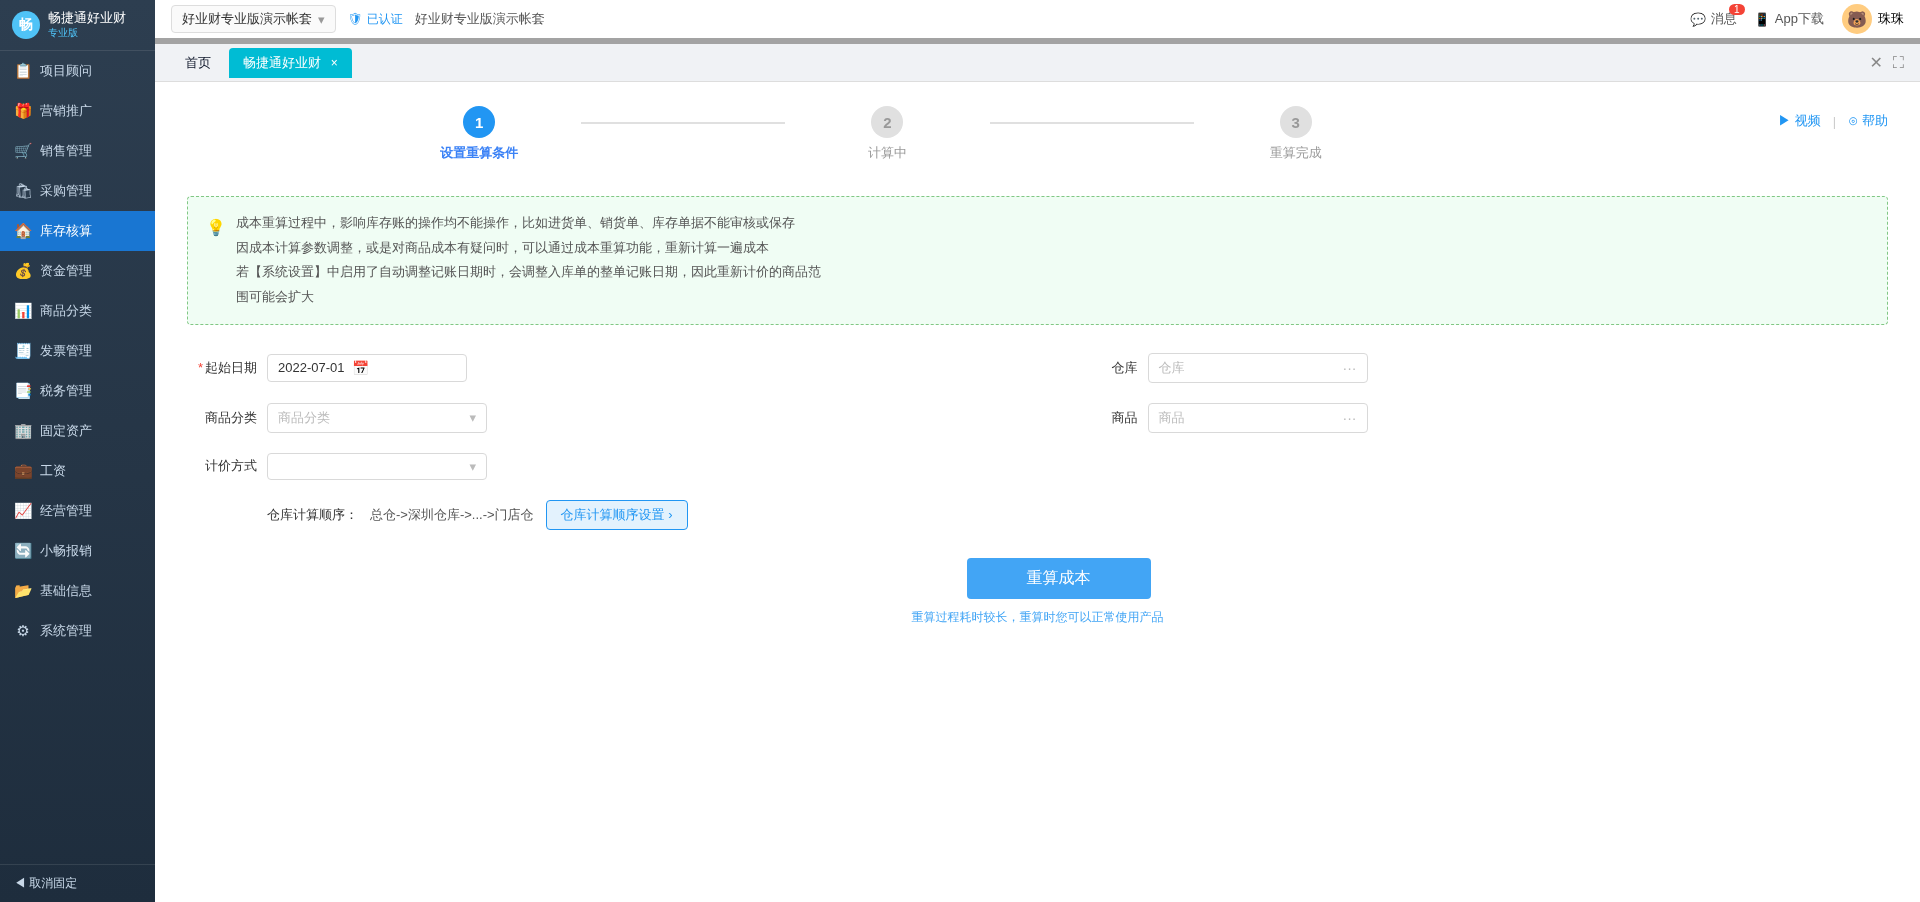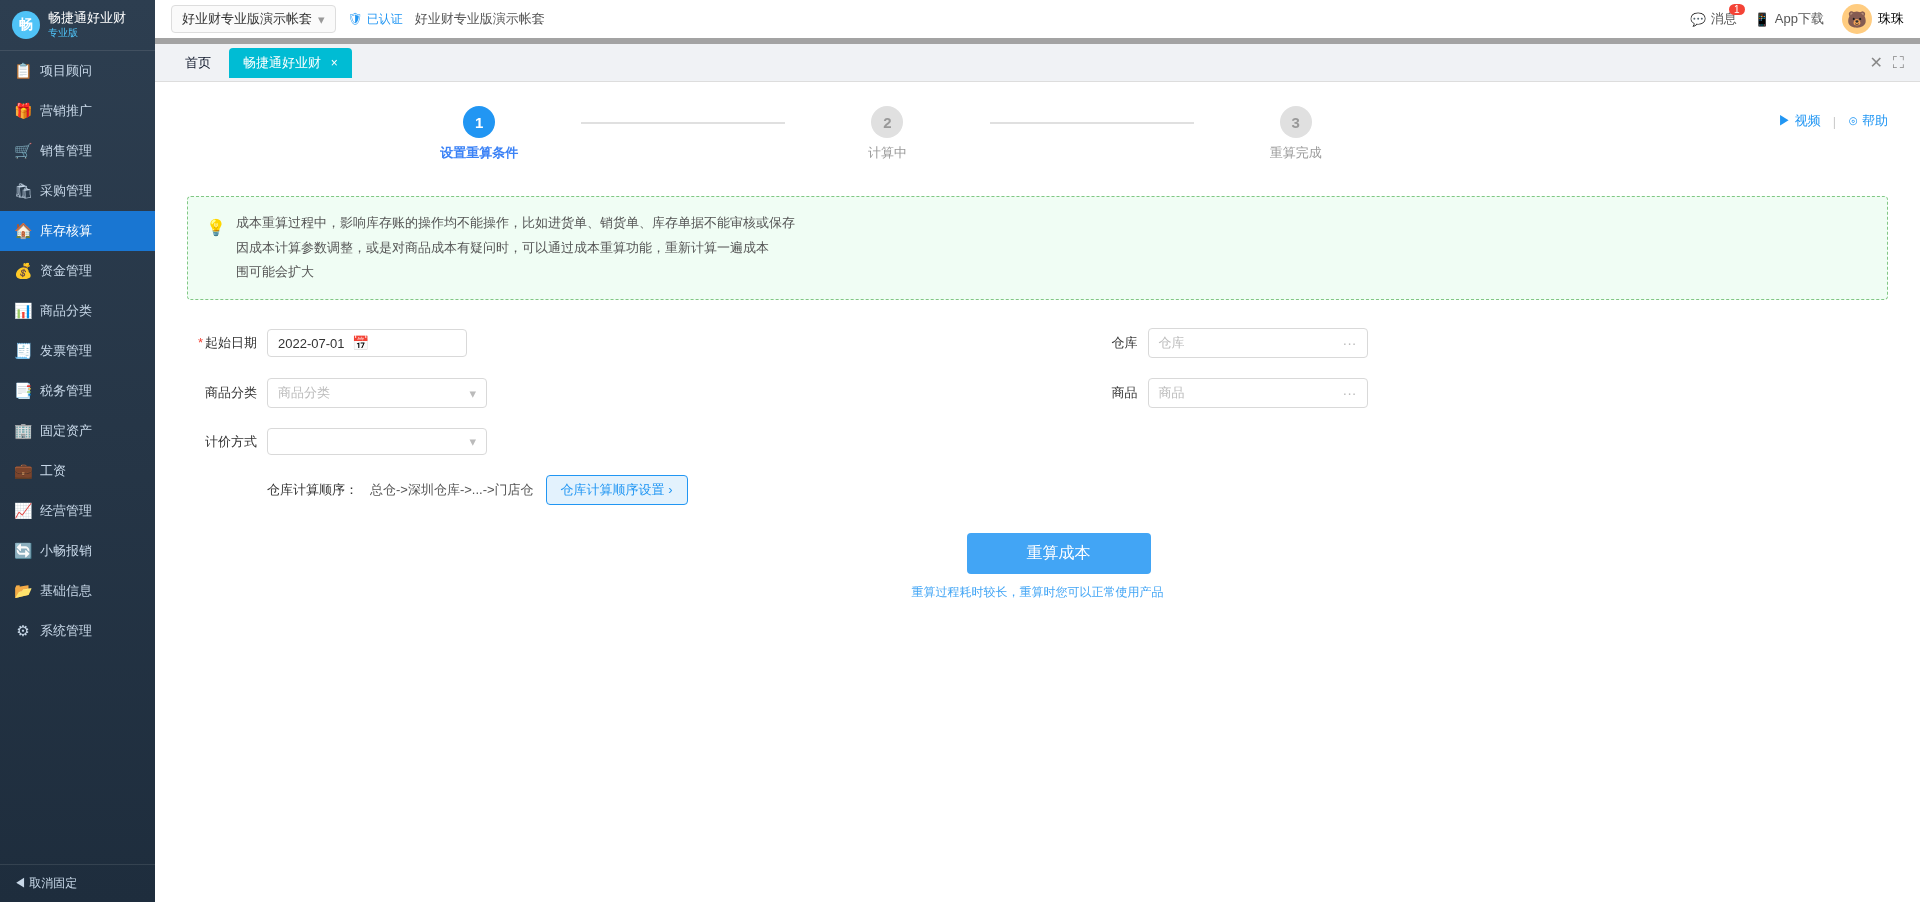--- a/index.html
+++ b/index.html
@@ -526,20 +526,21 @@
         <span style="color:#ccc;">|</span>
         <span style="cursor:pointer;">⊙ 帮助</span>
       </div>
     </div>
 
     <div class="info-box">
       <span class="info-icon">💡</span>
       <div>
         <div>成本重算过程中，影响库存账的操作均不能操作，比如进货单、销货单、库存单据不能审核或保存</div>
         <div>因成本计算参数调整，或是对商品成本有疑问时，可以通过成本重算功能，重新计算一遍成本</div>
+        <div>若【系统设置】中启用了自动调整记账日期时，会调整入库单的整单记账日期，因此重新计价的商品范</div>
         <div>围可能会扩大</div>
       </div>
     </div>
 
     <div class="form-section">
 
       <div class="form-row">
         <div class="form-col">
           <span class="form-label">
             <span class="required">*</span>起始日期

